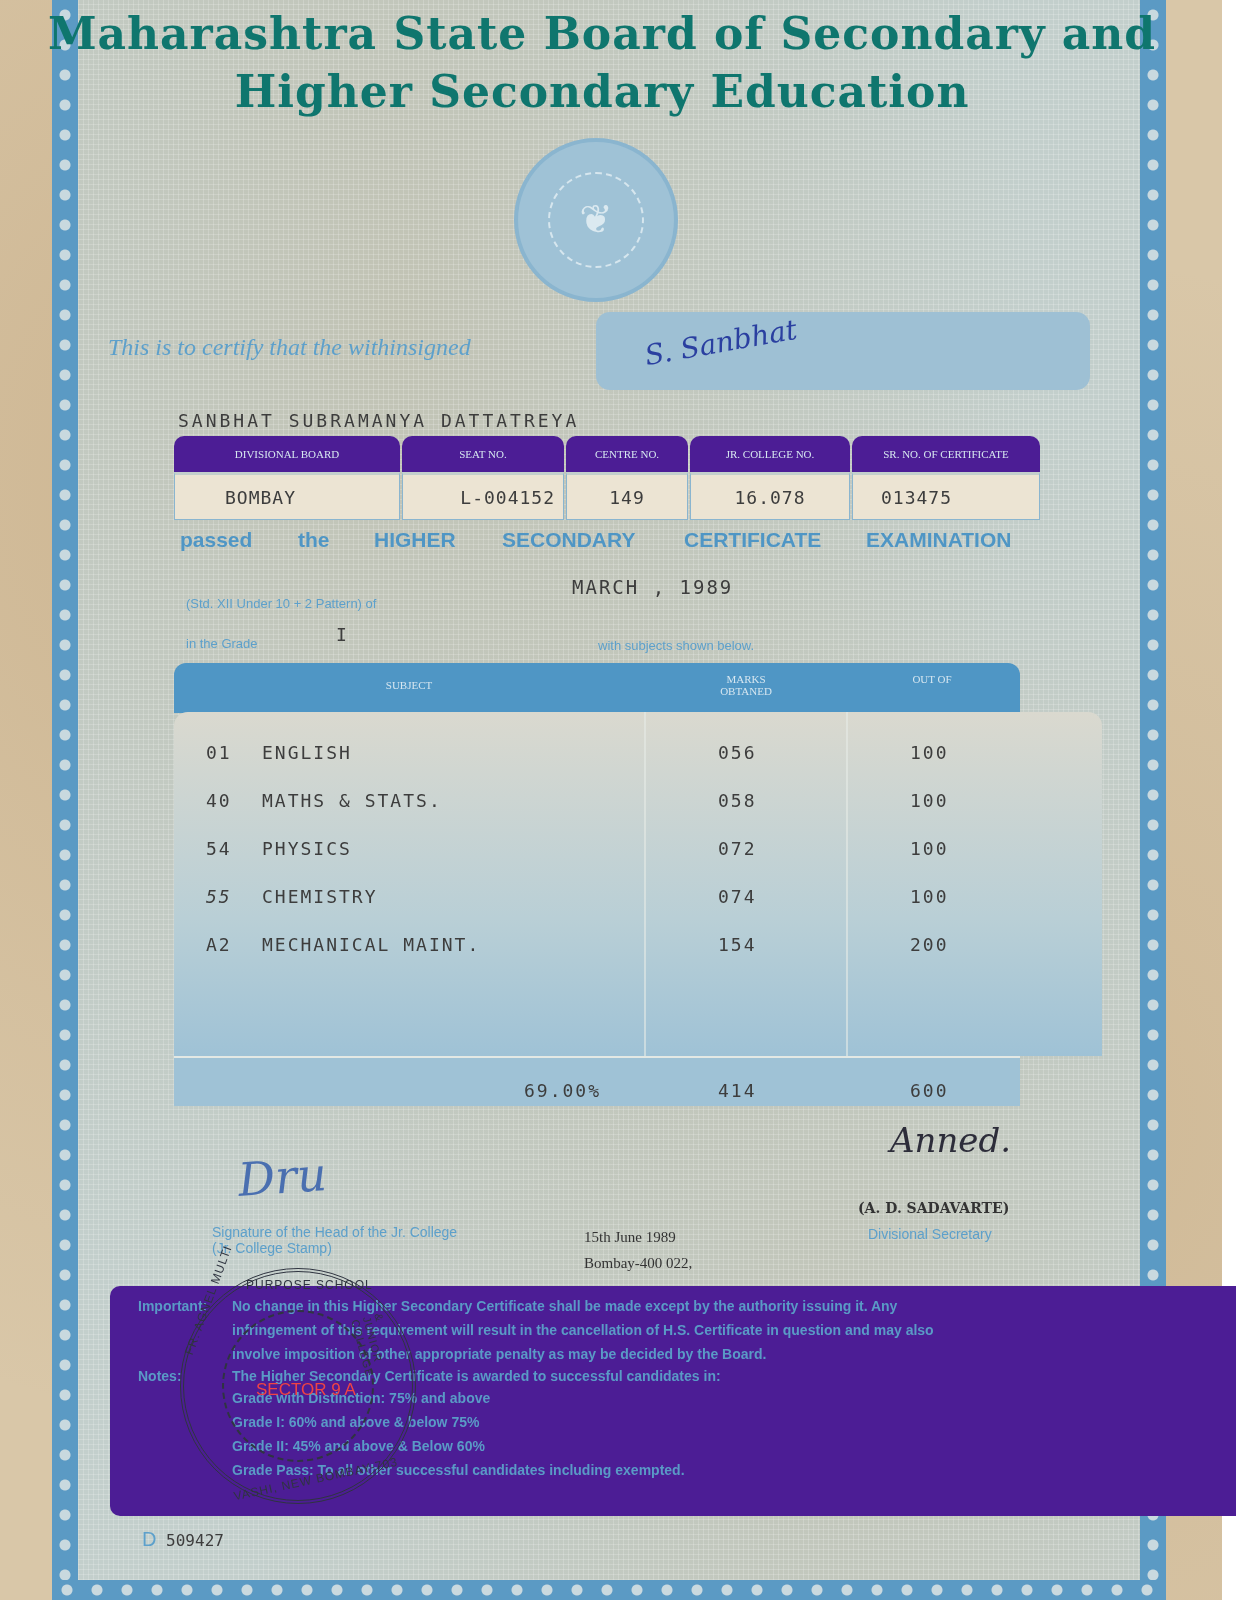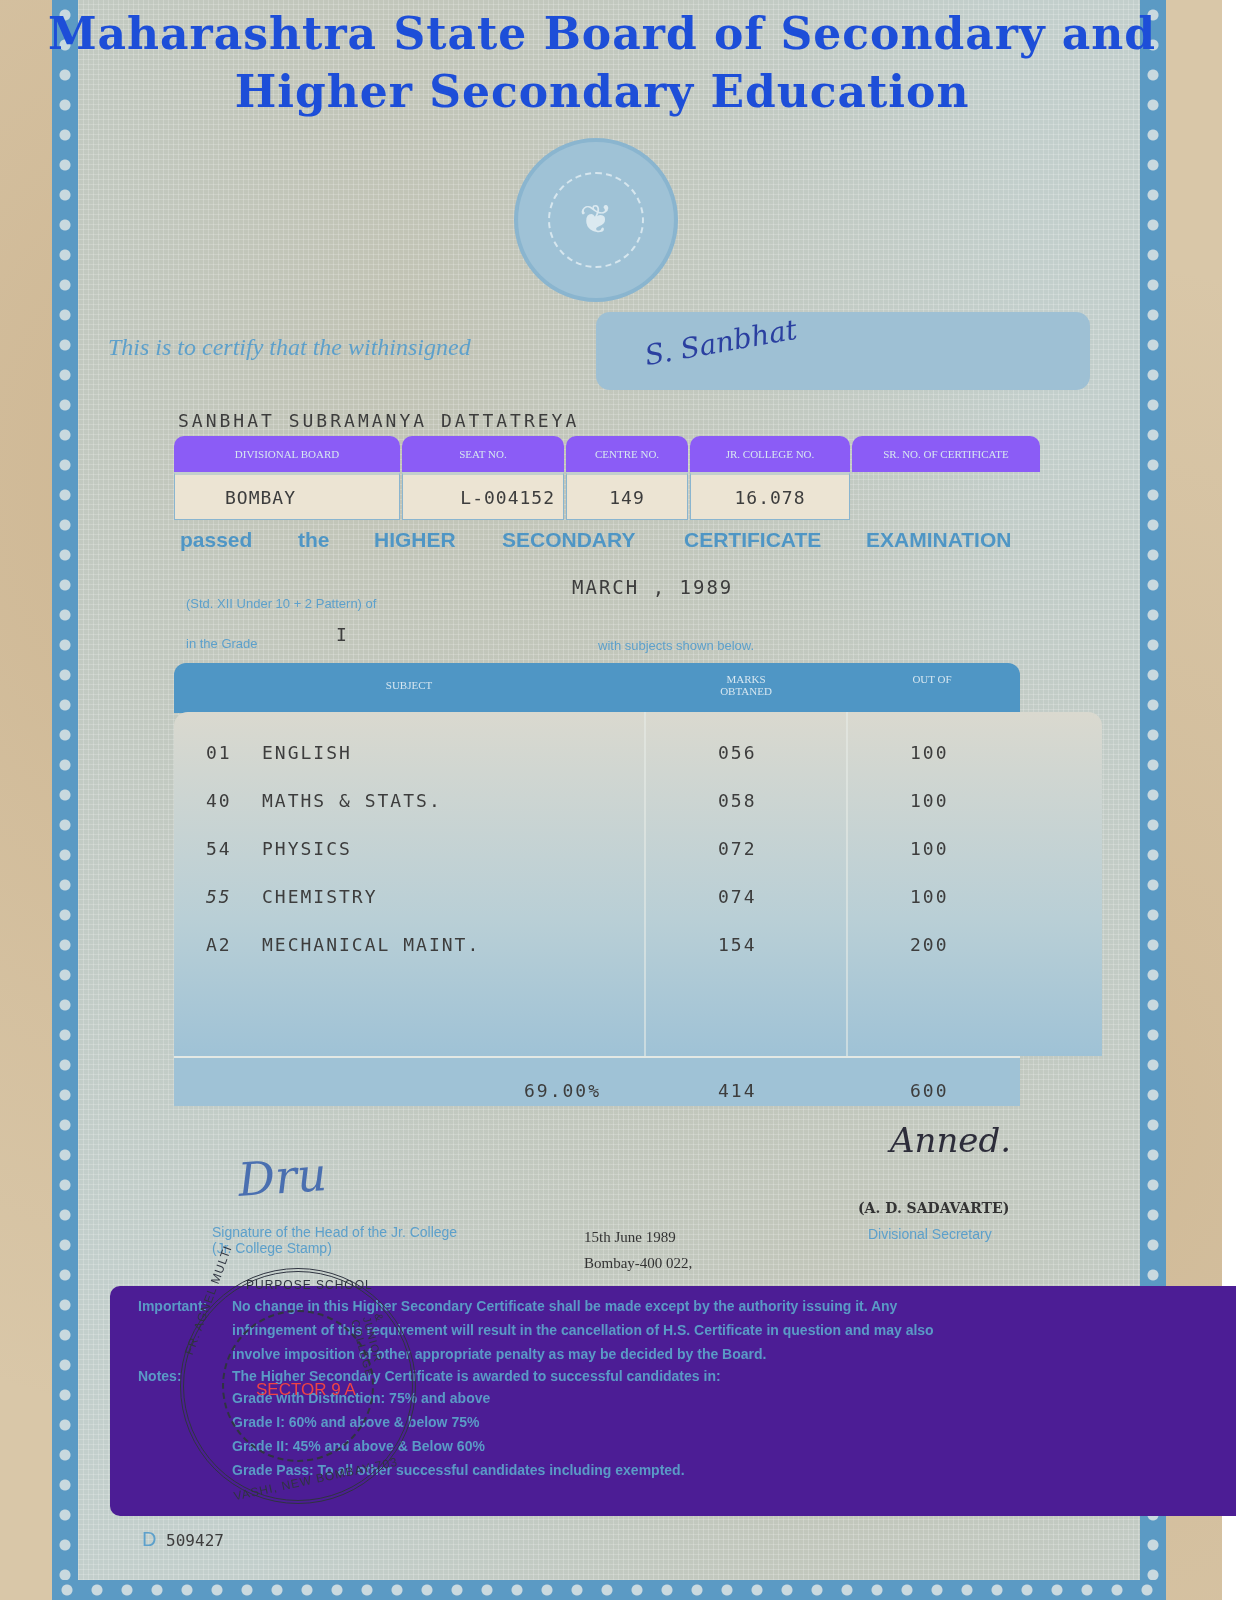--- a/index.html
+++ b/index.html
@@ -29,21 +29,21 @@
     position: absolute; left: 78px; top: 0; width: 1062px; height: 1580px;
     background-color: #c3cfcc;
     background-image:
       repeating-linear-gradient(0deg, rgba(255,255,255,0.18) 0 1px, transparent 1px 5px),
       repeating-linear-gradient(90deg, rgba(255,255,255,0.18) 0 1px, transparent 1px 5px),
       radial-gradient(ellipse at 30% 20%, rgba(190,160,110,0.25), transparent 60%),
       radial-gradient(ellipse at 70% 85%, rgba(190,160,110,0.2), transparent 55%);
   }
   .title {
     position: absolute; left: 0; width: 1204px; text-align: center;
-    font-family: "DejaVu Serif", serif; font-weight: bold; color: #1d4ed8;
+    font-family: "DejaVu Serif", serif; font-weight: bold; color: #0f766e;
     letter-spacing: 1px;
   }
   .title1 { top: 8px; font-size: 44px; }
   .title2 { top: 66px; font-size: 44px; }
   .emblem {
     position: absolute; left: 514px; top: 138px; width: 164px; height: 164px;
     border-radius: 50%; background: #9fc2d6; border: 4px solid #8ab5cf;
     box-sizing: border-box;
   }
   .emblem-inner {
@@ -66,21 +66,21 @@
     position: absolute; left: 48px; top: 14px; font-family: "DejaVu Serif", serif;
     font-style: italic; font-size: 28px; color: #2a3fa0; transform: rotate(-10deg);
   }
   .mono { font-family: "DejaVu Sans Mono", monospace; color: #3d3d3d; }
   .name {
     position: absolute; left: 178px; top: 410px; font-size: 18px; letter-spacing: 3px;
   }
   .info-table { position: absolute; left: 174px; top: 436px; }
   .info-col { position: absolute; top: 0; }
   .info-head {
-    height: 36px; background: #8b5cf6; border-radius: 10px 10px 0 0;
+    height: 36px; background: #4c1d95; border-radius: 10px 10px 0 0;
     color: #d6e6f0; font-family: "Liberation Serif", serif; font-size: 11px;
     text-align: center; line-height: 12px; display: flex; align-items: center; justify-content: center;
   }
   .info-val {
     height: 48px; background: #ece4d3; border: 1px solid #8ab5cf; border-top: 3px solid #c3cfcc;
     box-sizing: border-box; font-size: 18px; letter-spacing: 1px;
     display: flex; align-items: center; justify-content: center;
   }
   .passed-line { position: absolute; top: 528px; font-size: 21px; font-weight: bold; color: #4f96c5; }
   .small-blue { position: absolute; font-size: 13px; color: #5da0cb; }
@@ -177,20 +177,21 @@
   <div class="info-col" style="left:392px;width:122px;">
     <div class="info-head">CENTRE NO.</div>
     <div class="info-val mono">149</div>
   </div>
   <div class="info-col" style="left:516px;width:160px;">
     <div class="info-head">JR. COLLEGE NO.</div>
     <div class="info-val mono">16.078</div>
   </div>
   <div class="info-col" style="left:678px;width:188px;">
     <div class="info-head">SR. NO. OF CERTIFICATE</div>
+    <div class="info-val mono" style="justify-content:flex-start;padding-left:28px;">013475</div>
   </div>
 </div>
 
 <div class="passed-line" style="left:180px;font-weight:bold;">passed</div>
 <div class="passed-line" style="left:298px;">the</div>
 <div class="passed-line" style="left:374px;">HIGHER</div>
 <div class="passed-line" style="left:502px;">SECONDARY</div>
 <div class="passed-line" style="left:684px;">CERTIFICATE</div>
 <div class="passed-line" style="left:866px;">EXAMINATION</div>
 

